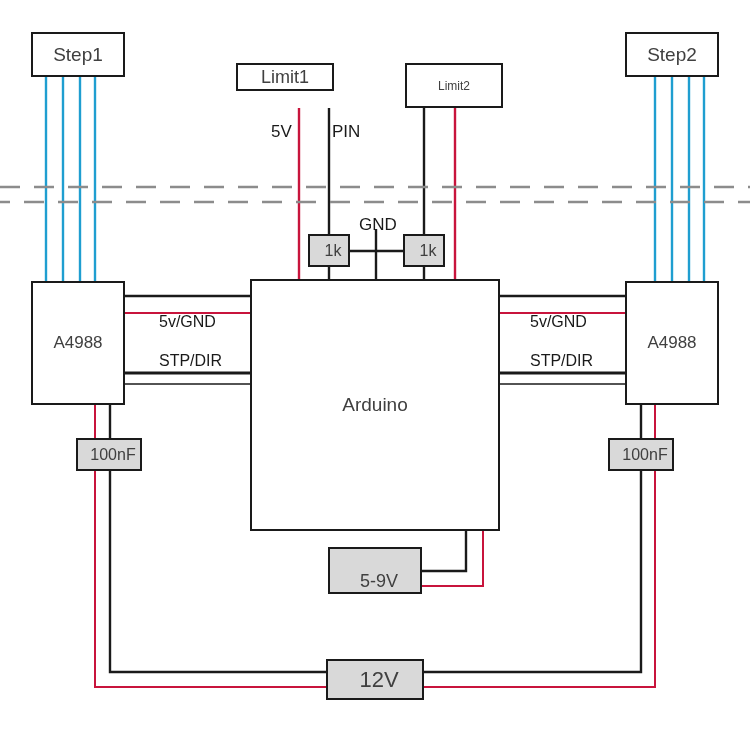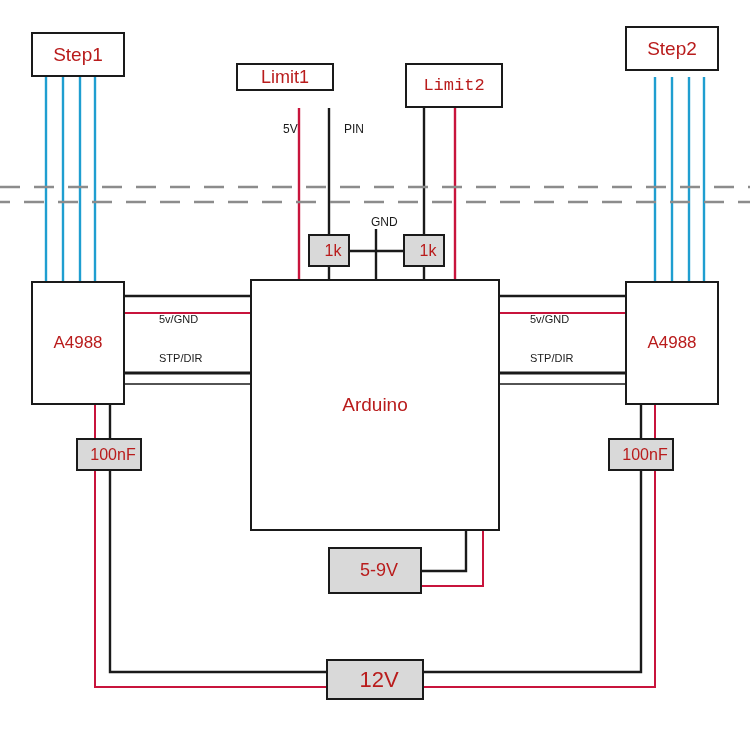--- a/index.html
+++ b/index.html
@@ -26,36 +26,36 @@
     height: 750px;
   }
   .node-box {
     position: absolute;
     box-sizing: border-box;
     border: 2px solid #1a1a1a;
     background: #ffffff;
     display: flex;
     align-items: center;
     justify-content: center;
-    color: #b91c1c;
+    color: #404040;
     font-family: "Liberation Sans", sans-serif;
   }
   .node-box.shaded {
     background: #d9d9d9;
     padding-left: 8px;
   }
   .wire-label {
     position: absolute;
     color: #1a1a1a;
     font-family: "Liberation Sans", sans-serif;
     white-space: nowrap;
     background: transparent;
   }
-  .lbl-15 { font-size: 12px; margin-left: 12px; }
-  .lbl-14 { font-size: 11px; }
+  .lbl-15 { font-size: 17px; }
+  .lbl-14 { font-size: 16px; }
 </style>
 </head>
 <body>
 
 <div id="diagram-root">
 
   <svg class="wiring" viewBox="0 0 750 750">
 
     <g stroke="#1f9ed0" stroke-width="2.4" fill="none">
       <line x1="46" y1="77" x2="46" y2="281"></line>
@@ -138,29 +138,29 @@
       <line x1="0" y1="187" x2="750" y2="187" stroke-dasharray="20 14"></line>
       <line x1="0" y1="202" x2="750" y2="202" stroke-dasharray="20 14" stroke-dashoffset="10"></line>
     </g>
 
   </svg>
 
   <div class="node-box" style="left:31px; top:32px; width:94px; height:45px; font-size:19px;">
     <span>Step1</span>
   </div>
 
-  <div class="node-box" style="left:625px; top:26px; width:94px; height:45px; font-size:19px;">
+  <div class="node-box" style="left:625px; top:32px; width:94px; height:45px; font-size:19px;">
     <span>Step2</span>
   </div>
 
   <div class="node-box" style="left:236px; top:63px; width:98px; height:28px; font-size:18px;">
     <span>Limit1</span>
   </div>
 
-  <div class="node-box" style="left:405px; top:63px; width:98px; height:45px; font-size:17px;font-family:Liberation Mono, monospace;">
+  <div class="node-box" style="left:405px; top:63px; width:98px; height:45px; font-size:12px;">
     <span>Limit2</span>
   </div>
 
   <div class="node-box shaded" style="left:308px; top:234px; width:42px; height:33px; font-size:16px;">
     <span>1k</span>
   </div>
 
   <div class="node-box shaded" style="left:403px; top:234px; width:42px; height:33px; font-size:16px;">
     <span>1k</span>
   </div>
@@ -178,21 +178,21 @@
   </div>
 
   <div class="node-box shaded" style="left:76px; top:438px; width:66px; height:33px; font-size:16px;">
     <span>100nF</span>
   </div>
 
   <div class="node-box shaded" style="left:608px; top:438px; width:66px; height:33px; font-size:16px;">
     <span>100nF</span>
   </div>
 
-  <div class="node-box shaded" style="left:328px; top:547px; width:94px; height:47px; font-size:18px;">
+  <div class="node-box shaded" style="left:328px; top:547px; width:94px; height:47px; font-size:18px;align-items:flex-end;">
     <span>5-9V</span>
   </div>
 
   <div class="node-box shaded" style="left:326px; top:659px; width:98px; height:41px; font-size:22px;">
     <span>12V</span>
   </div>
 
   <div class="wire-label lbl-15" style="left:271px; top:122px;">
     <span>5V</span>
   </div>

